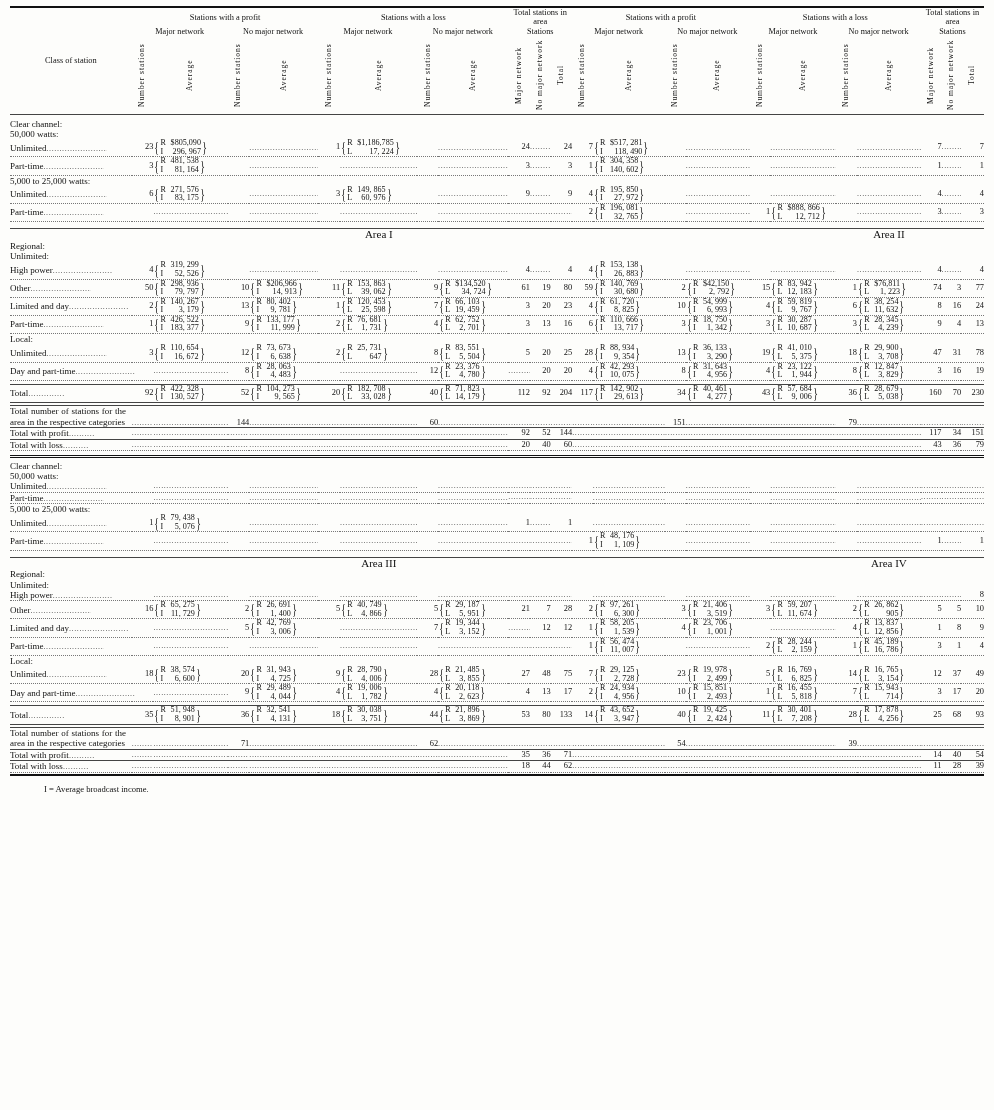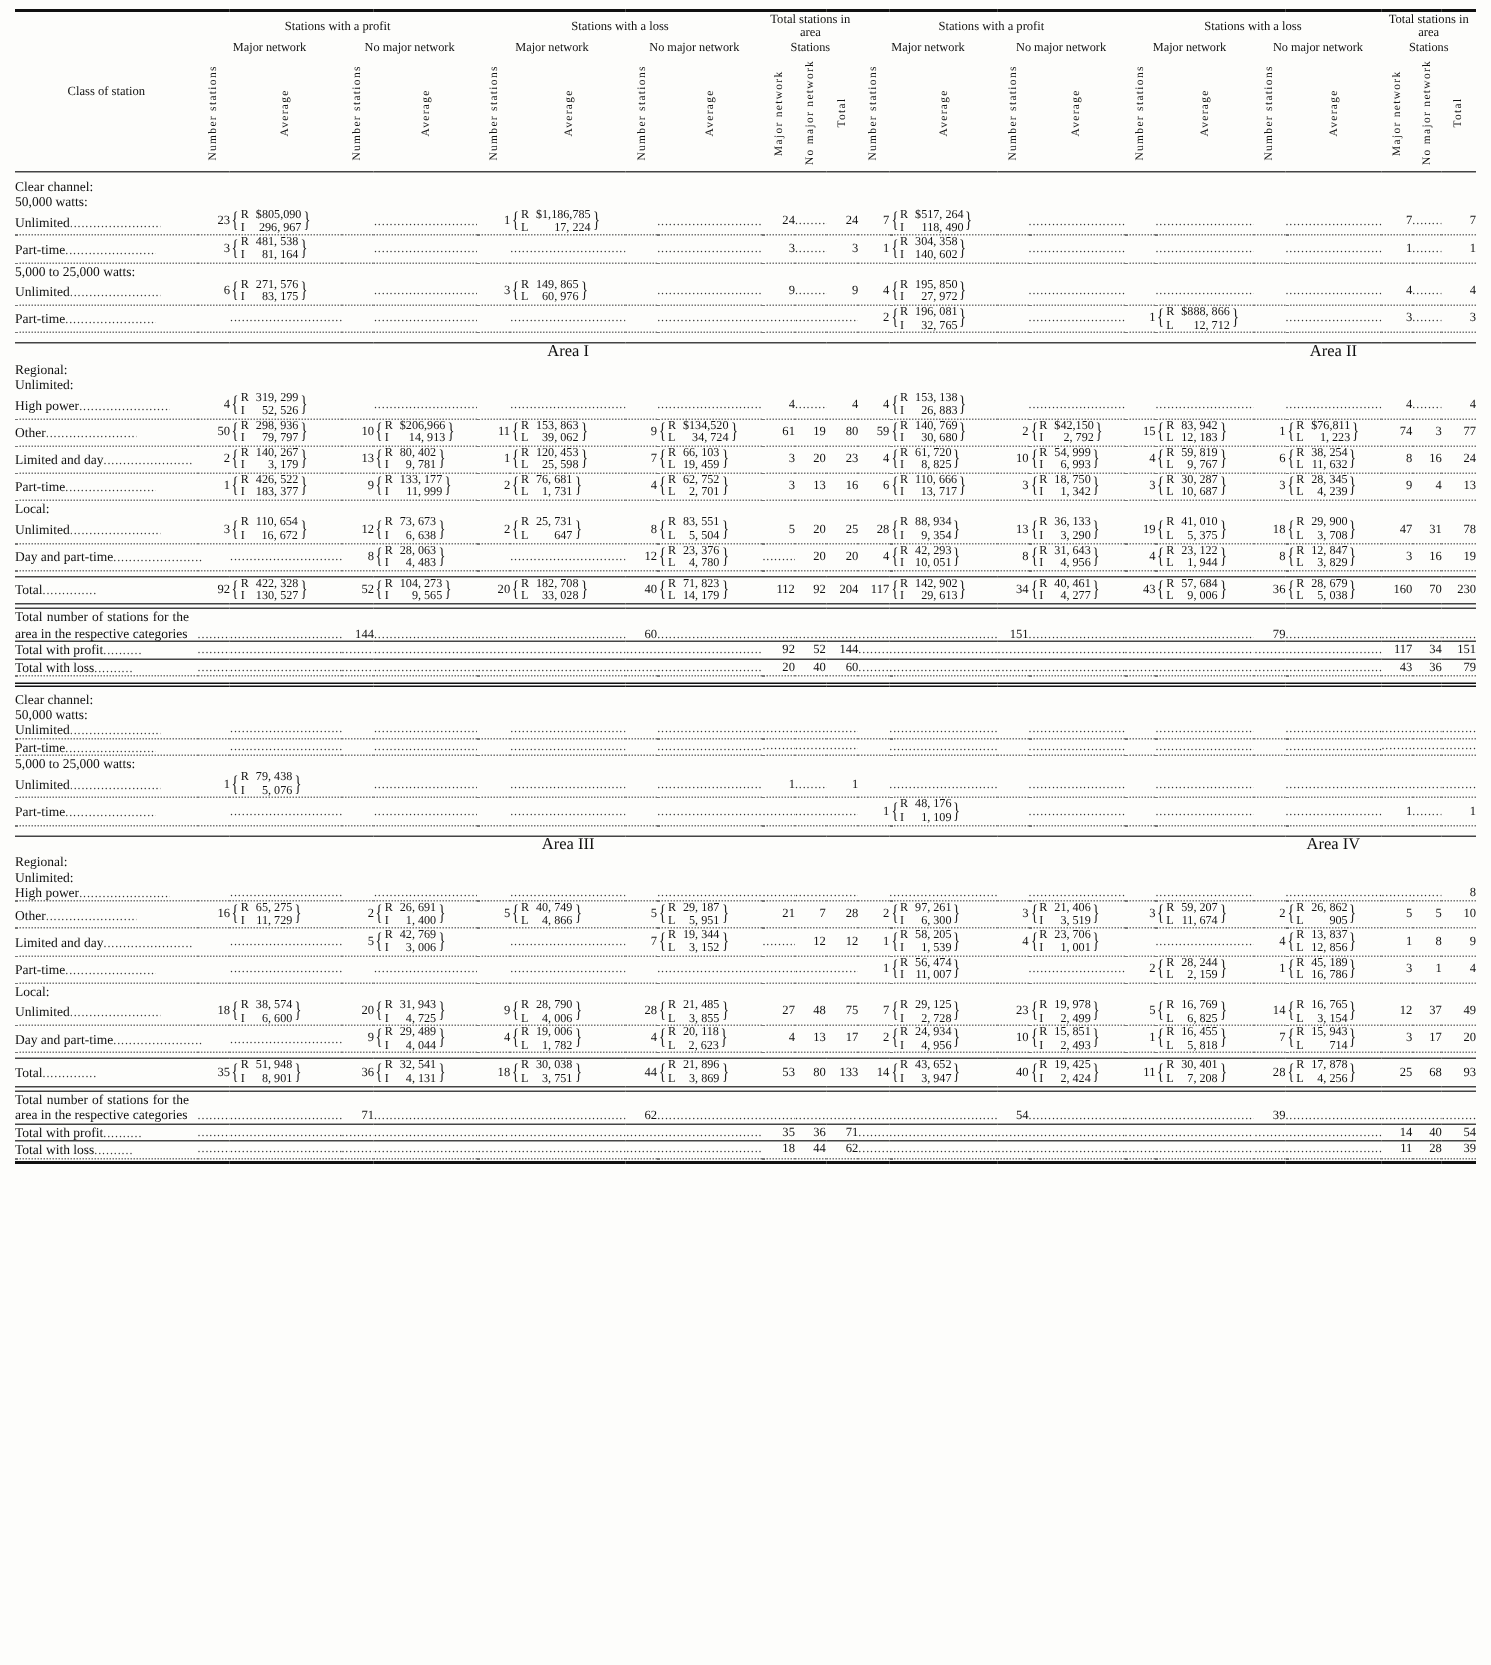--- a/index.html
+++ b/index.html
@@ -464,21 +464,21 @@
           <td class="n grp-l">24</td>
           <td class="n c-l"><span class="lead dots" style="width:100%;"></span></td>
           <td class="n c-l">24</td>
           <td class="n grp-l">7</td>
           <td class="v c-l">
             <div class="pair">
               <span class="brace">{</span>
               <span class="pv">
                 <span class="ln">
                   <span class="lbl">R</span>
-                  <span class="amt">$517, 264</span>
+                  <span class="amt">$517, 281</span>
                 </span>
                 <span class="ln">
                   <span class="lbl">I</span>
                   <span class="amt">118, 490</span>
                 </span>
               </span>
               <span class="brace">}</span>
             </div>
           </td>
           <td class="n c-l"></td>
@@ -1503,21 +1503,21 @@
           <td class="v c-l">
             <div class="pair">
               <span class="brace">{</span>
               <span class="pv">
                 <span class="ln">
                   <span class="lbl">R</span>
                   <span class="amt">42, 293</span>
                 </span>
                 <span class="ln">
                   <span class="lbl">I</span>
-                  <span class="amt">10, 051</span>
+                  <span class="amt">10, 075</span>
                 </span>
               </span>
               <span class="brace">}</span>
             </div>
           </td>
           <td class="n c-l">8</td>
           <td class="v c-l">
             <div class="pair">
               <span class="brace">{</span>
               <span class="pv">
@@ -3110,15 +3110,16 @@
           <td class="n c-l">28</td>
           <td class="n c-l">39</td>
         </tr>
         <tr class="tb-bot" style="height:3px">
           <td colspan="23"></td>
         </tr>
       </tbody>
   </table>
 
   <div class="footnotes">
+    <div>I = Average broadcast income.</div>
   </div>
 
 </div>
 
 </body></html>

